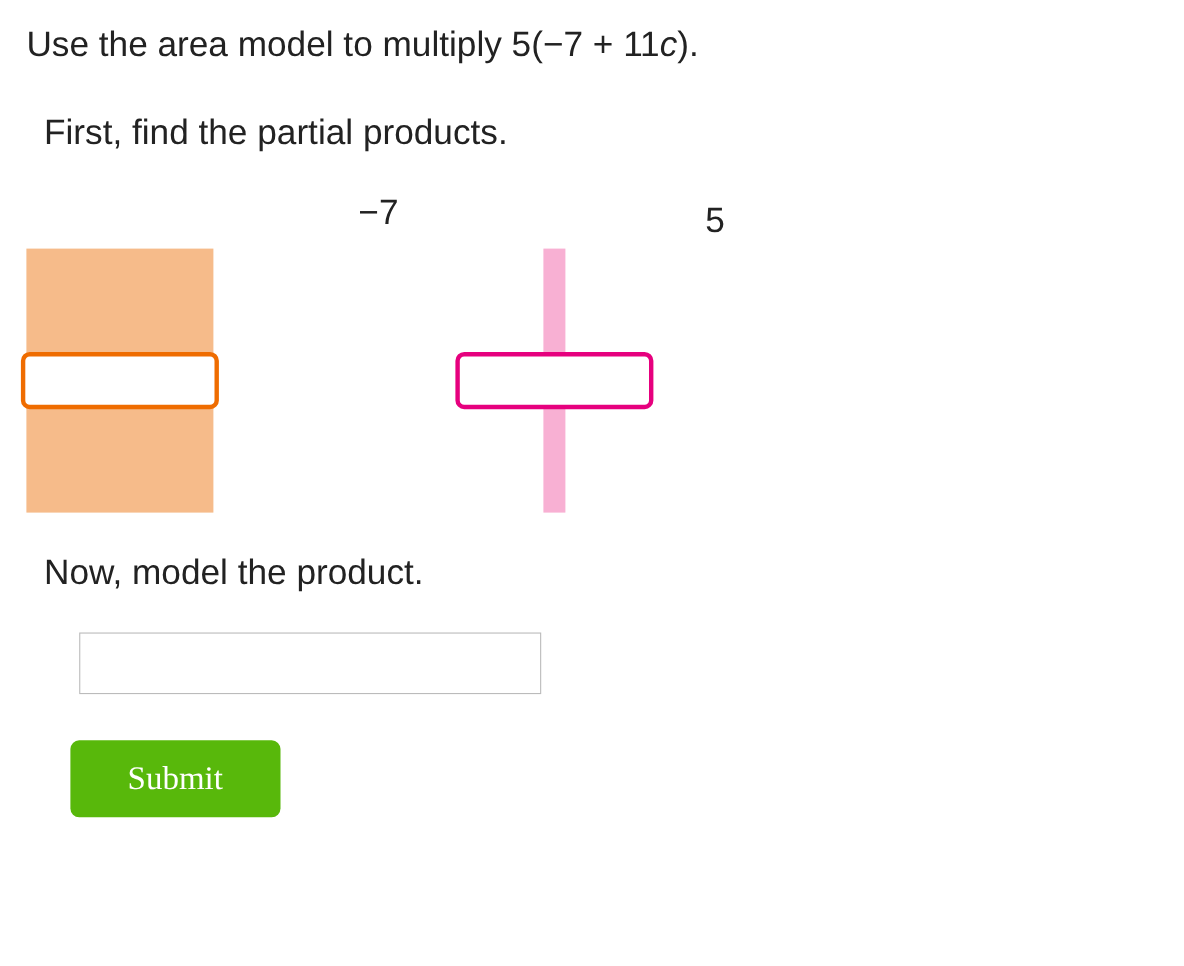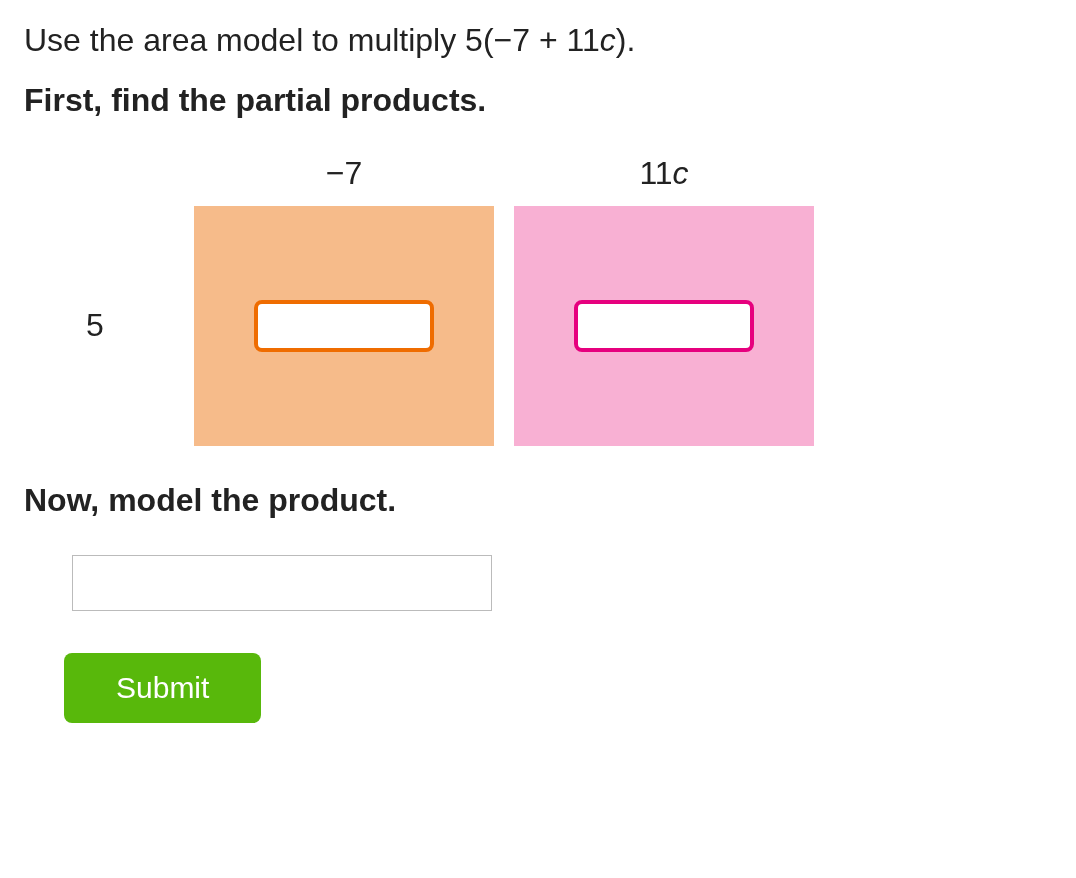--- a/index.html
+++ b/index.html
@@ -6,26 +6,25 @@
   body {
     margin: 0;
     padding: 20px 24px;
     font-family: Verdana, Geneva, sans-serif;
     font-size: 32px;
     color: #222;
     background: #fff;
     width: 1076px;
   }
   .prompt-line {
-    margin: 0 0 20px 0;
+    margin: 0 0 40px 0;
     line-height: 1.3;
   }
   .sub-line {
-    margin: 0 0 36px 0;
-    font-weight: bold;
+    margin: 0 0 36px 16px;
   }
   .italic { font-style: italic; }
   .minus { font-family: Arial, sans-serif; }
   .area-model {
     display: grid;
     grid-template-columns: 170px 300px 20px 300px;
     grid-template-rows: auto 240px;
     align-items: center;
     margin-bottom: 36px;
   }
@@ -74,44 +73,41 @@
   }
   .submit-btn {
     display: inline-block;
     background: #58b80b;
     color: #fff;
     font-size: 30px;
     padding: 18px 52px;
     border-radius: 8px;
     border: none;
     margin-left: 40px;
-    font-family: Liberation Sans, sans-serif;
+    font-family: Liberation Serif, serif;
     cursor: pointer;
   }
 </style>
 </head>
 <body>
 
 
 
 <p class="prompt-line">
   <span>Use the area model to multiply 5(</span><span class="minus">−</span><span>7 + 11</span><span class="italic">c</span><span>).</span>
 </p>
 
 <p class="sub-line">First, find the partial products.</p>
 
 <div class="area-model">
   <div></div>
   <div class="col-label">
     <span class="minus">−</span><span>7</span>
   </div>
   <div></div>
-  <div class="col-label">
-    <span>11</span><span class="italic">c</span>
-  </div>
 
   <div class="row-label">5</div>
   <div class="box box-orange">
     <input class="small-input orange" type="text" style="">
   </div>
   <div></div>
   <div class="box box-pink">
     <input class="small-input pink" type="text" style="">
   </div>
 </div>

